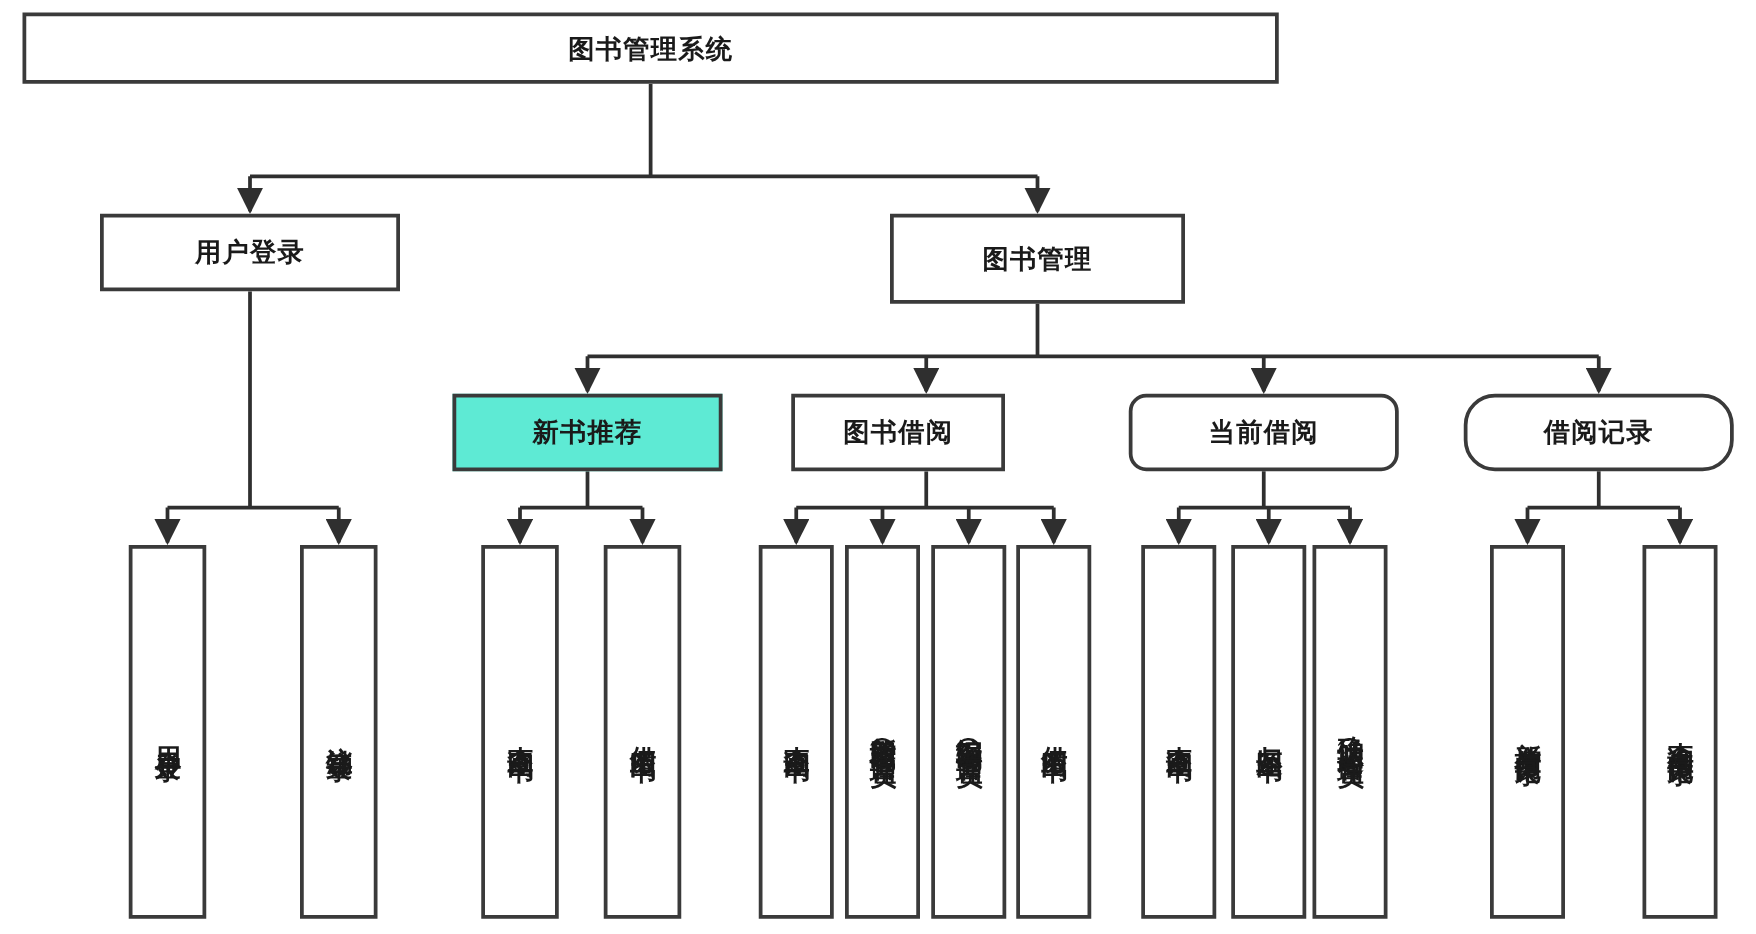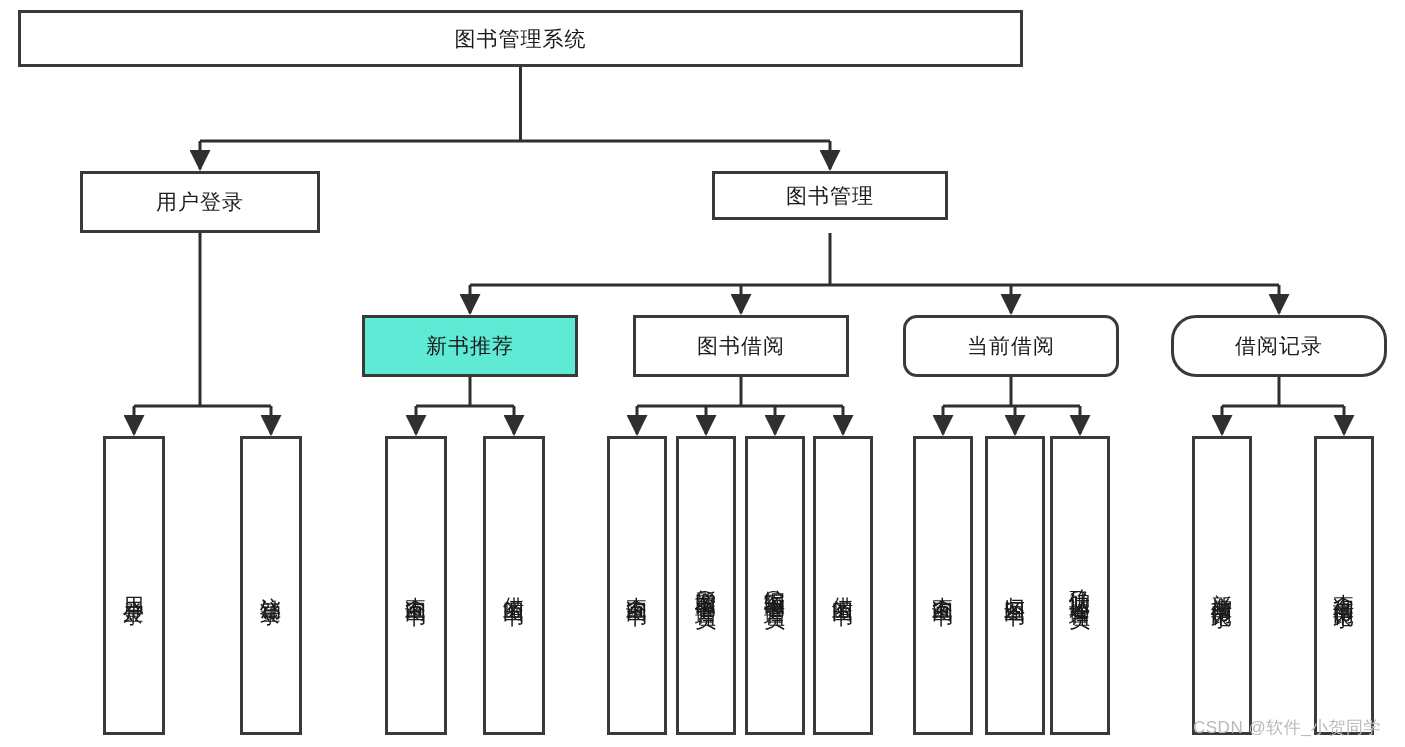--- a/index.html
+++ b/index.html
@@ -9,20 +9,21 @@
   }
   body {
     font-family: "Liberation Sans", "DejaVu Sans", sans-serif;
   }
   #canvas {
     position: relative;
     width: 1405px;
     height: 747px;
     background: #ffffff;
     overflow: hidden;
+    font-weight: bold;
   }
   #edges {
     position: absolute;
     left: 0;
     top: 0;
     width: 1405px;
     height: 747px;
     pointer-events: none;
   }
   .node {
@@ -108,27 +109,27 @@
         <path d="M 1344 406 L 1344 434" marker-end="url(#arrow)"></path>
       </g>
   </svg>
   <div id="nodes">
       <div class="node h" style="left: 18px; top: 10px; width: 1005px; height: 57px; border-color: rgb(58, 58, 58); background: rgb(255, 255, 255); color: rgb(26, 26, 26);">
         <span class="htext">图书管理系统</span>
       </div>
       <div class="node h" style="left: 80px; top: 171px; width: 240px; height: 62px; border-color: rgb(58, 58, 58); background: rgb(255, 255, 255); color: rgb(26, 26, 26);">
         <span class="htext">用户登录</span>
       </div>
-      <div class="node h" style="left: 712px; top: 171px; width: 236px; height: 49px; border-color: rgb(58, 58, 58); background: rgb(255, 255, 255); color: rgb(26, 26, 26);">
+      <div class="node h" style="left: 712px; top: 171px; width: 236px; height: 72px; border-color: rgb(58, 58, 58); background: rgb(255, 255, 255); color: rgb(26, 26, 26);">
         <span class="htext">图书管理</span>
       </div>
       <div class="node h" style="left: 362px; top: 315px; width: 216px; height: 62px; border-color: rgb(58, 58, 58); background: #5eead4; color: rgb(26, 26, 26);">
         <span class="htext">新书推荐</span>
       </div>
-      <div class="node h" style="left: 633px; top: 315px; width: 216px; height: 62px; border-color: rgb(58, 58, 58); background: rgb(255, 255, 255); color: rgb(26, 26, 26);">
+      <div class="node h" style="left: 633px; top: 315px; width: 171px; height: 62px; border-color: rgb(58, 58, 58); background: rgb(255, 255, 255); color: rgb(26, 26, 26);">
         <span class="htext">图书借阅</span>
       </div>
       <div class="node h" style="left: 903px; top: 315px; width: 216px; height: 62px; border-color: rgb(58, 58, 58); background: rgb(255, 255, 255); color: rgb(26, 26, 26); border-radius: 14px;">
         <span class="htext">当前借阅</span>
       </div>
       <div class="node h" style="left: 1171px; top: 315px; width: 216px; height: 62px; border-color: rgb(58, 58, 58); background: rgb(255, 255, 255); color: rgb(26, 26, 26); border-radius: 25px;">
         <span class="htext">借阅记录</span>
       </div>
       <div class="node v" style="left: 103px; top: 436px; width: 62px; height: 299px; border-color: rgb(58, 58, 58); background: rgb(255, 255, 255); color: rgb(26, 26, 26);">
         <span class="vtext">用户登录</span>
@@ -163,14 +164,13 @@
       <div class="node v" style="left: 1050px; top: 436px; width: 60px; height: 299px; border-color: rgb(58, 58, 58); background: rgb(255, 255, 255); color: rgb(26, 26, 26);">
         <span class="vtext">确认归还（管理员）</span>
       </div>
       <div class="node v" style="left: 1192px; top: 436px; width: 60px; height: 299px; border-color: rgb(58, 58, 58); background: rgb(255, 255, 255); color: rgb(26, 26, 26);">
         <span class="vtext">新增借阅记录</span>
       </div>
       <div class="node v" style="left: 1314px; top: 436px; width: 60px; height: 299px; border-color: rgb(58, 58, 58); background: rgb(255, 255, 255); color: rgb(26, 26, 26);">
         <span class="vtext">查询借阅记录</span>
       </div>
     </div>
-  <div id="watermark">CSDN @软件_小贺同学</div>
 </div>
 
 </body></html>

